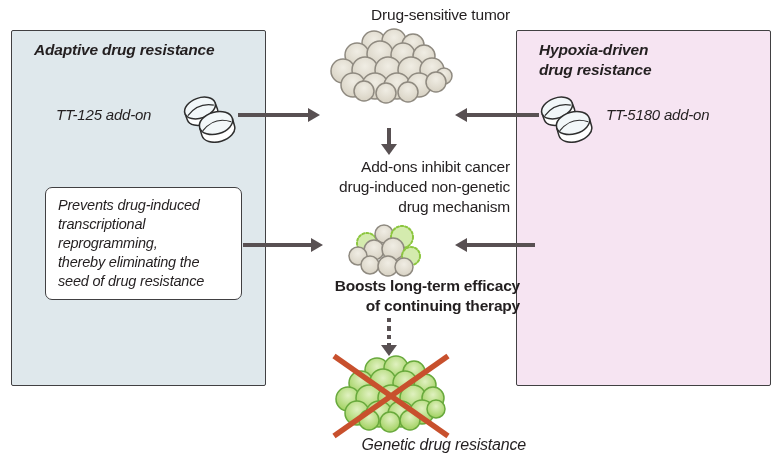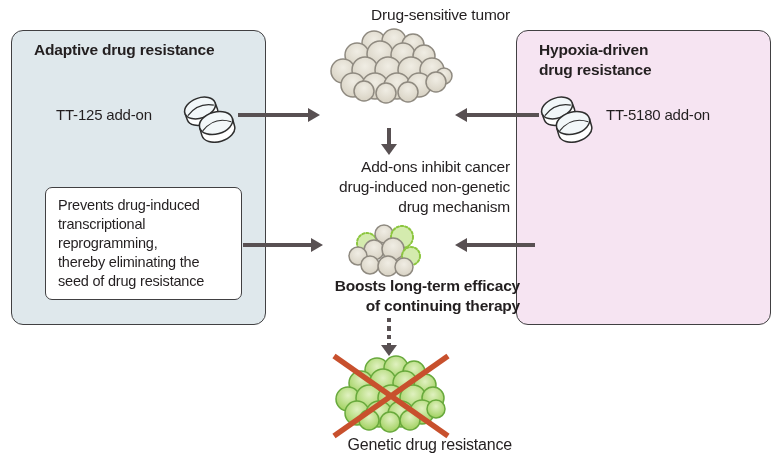--- a/index.html
+++ b/index.html
@@ -7,21 +7,21 @@
     --right-panel-bg:#f6e4f2;
     --panel-border:#414042;
     --arrow:#585052;
     --text:#231f20;
     --box-bg:#ffffff;
   }
   *{margin:0;padding:0;box-sizing:border-box;}
   body{background:#ffffff;font-family:"Liberation Sans",sans-serif;color:var(--text);}
   .canvas{position:relative;width:782px;height:463px;background:#ffffff;overflow:hidden;}
 
-  .panel{position:absolute;top:30px;width:255px;height:295px;border:1.6px solid var(--panel-border);border-radius:12px;}
+  .panel{position:absolute;top:30px;width:255px;height:356px;border:1.6px solid var(--panel-border);border-radius:2px;font-style:italic;}
   .panel.left{left:11px;background:var(--left-panel-bg);}
   .panel.right{left:516px;background:var(--right-panel-bg);}
   .panel-title{position:absolute;left:22px;top:9px;font-size:15.5px;font-weight:bold;line-height:20px;white-space:pre-line;letter-spacing:-0.2px;}
   .addon-label{position:absolute;font-size:15px;letter-spacing:-0.2px;}
   .pills{position:absolute;}
   .note-box{position:absolute;background:var(--box-bg);border:1.6px solid var(--panel-border);border-radius:7px;padding:8px 10px;font-size:14.5px;line-height:19px;white-space:pre-line;letter-spacing:-0.2px;}
 
   .lbl{position:absolute;font-size:15.5px;text-align:right;letter-spacing:-0.2px;}
   .multiline{white-space:pre-line;line-height:20px;}
   .bold{font-weight:bold;}
@@ -202,15 +202,15 @@
       <circle cx="39" cy="67" r="10"></circle>
         <circle cx="60" cy="69" r="10"></circle>
         <circle cx="80" cy="67" r="10"></circle>
     </g>
     <g stroke="#c8502d" stroke-width="5.5">
       <line x1="4" y1="3" x2="118" y2="83"></line>
       <line x1="118" y1="3" x2="4" y2="83"></line>
     </g>
   </svg>
 
-  <div class="lbl" style="left:272px;top:436px;width:240px;font-size:16px;">Genetic drug resistance</div>
+  <div class="lbl" style="left:286px;top:436px;width:240px;font-size:16px;font-style:italic;">Genetic drug resistance</div>
 
 </div>
 
 </body></html>

